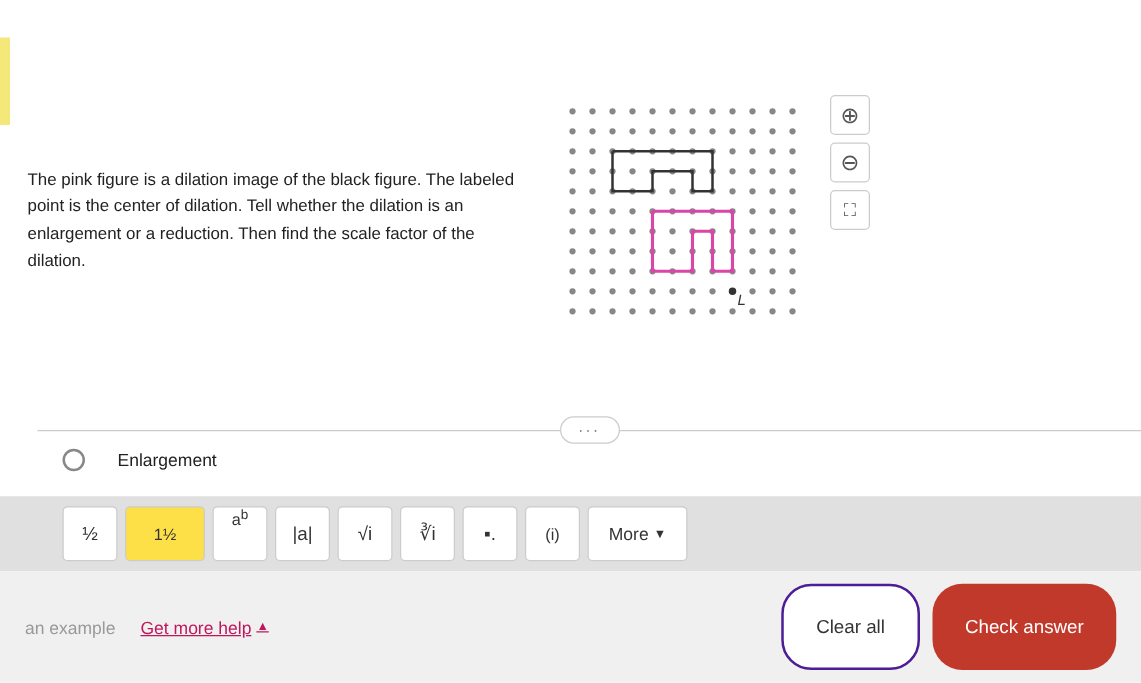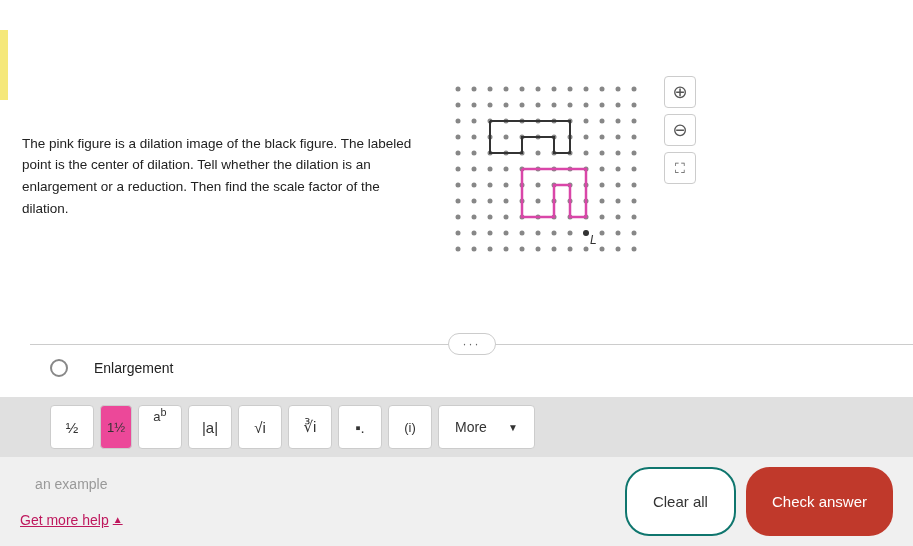--- a/index.html
+++ b/index.html
@@ -217,57 +217,57 @@
       <div style="width:18px; height:18px; border-radius:50%; border:2px solid #888; background:#fff; flex-shrink:0;"></div>
       <span style="font-size:14px; color:#222;">Enlargement</span>
     </div>
 
   </div>
 
   <div style="background:#e0e0e0; padding:8px 24px 8px 50px; display:flex; gap:6px; align-items:center;">
     <button style="width:44px; height:44px; background:#fff; border:1px solid #ccc; border-radius:4px; cursor:pointer; display:flex; align-items:center; justify-content:center; font-size:16px; color:#333;">
       <span style="font-size:15px;">½</span>
     </button>
-    <button style="width:32px; height:44px; background:#ec4899; border:1px solid #ccc; border-radius:4px; cursor:pointer; display:flex; align-items:center; justify-content:center; font-size:14px; color:#333;">
+    <button style="width:64px; height:44px; background:#fde047; border:1px solid #ccc; border-radius:4px; cursor:pointer; display:flex; align-items:center; justify-content:center; font-size:14px; color:#333;">
       <span style="font-size:13px;">1½</span>
     </button>
     <button style="width:44px; height:44px; background:#fff; border:1px solid #ccc; border-radius:4px; cursor:pointer; display:flex; align-items:flex-start; justify-content:center; font-size:14px; color:#333;">
       <span style="font-size:13px;">a<sup>b</sup></span>
     </button>
     <button style="width:44px; height:44px; background:#fff; border:1px solid #ccc; border-radius:4px; cursor:pointer; display:flex; align-items:center; justify-content:center; font-size:16px; color:#333;">
       <span style="font-size:15px;">|a|</span>
     </button>
     <button style="width:44px; height:44px; background:#fff; border:1px solid #ccc; border-radius:4px; cursor:pointer; display:flex; align-items:center; justify-content:center; font-size:16px; color:#333;">
       <span style="font-size:15px;">√i</span>
     </button>
     <button style="width:44px; height:44px; background:#fff; border:1px solid #ccc; border-radius:4px; cursor:pointer; display:flex; align-items:center; justify-content:center; font-size:16px; color:#333;">
       <span style="font-size:15px;">∛i</span>
     </button>
     <button style="width:44px; height:44px; background:#fff; border:1px solid #ccc; border-radius:4px; cursor:pointer; display:flex; align-items:center; justify-content:center; font-size:16px; color:#333;">
       <span style="font-size:15px;">▪.</span>
     </button>
     <button style="width:44px; height:44px; background:#fff; border:1px solid #ccc; border-radius:4px; cursor:pointer; display:flex; align-items:center; justify-content:center; font-size:14px; color:#333;">
       <span style="font-size:13px;">(i)</span>
     </button>
-    <button style="height:44px; padding:0 16px; background:#fff; border:1px solid #ccc; border-radius:4px; cursor:pointer; display:flex; align-items:center; justify-content:center; font-size:14px; color:#333; gap:21px;">
+    <button style="height:44px; padding:0 16px; background:#fff; border:1px solid #ccc; border-radius:4px; cursor:pointer; display:flex; align-items:center; justify-content:center; font-size:14px; color:#333; gap:4px;">
       <span>More</span>
       <span style="font-size:10px;">▼</span>
     </button>
   </div>
 
   <div style="background:#f0f0f0; padding:10px 20px; display:flex; align-items:center; justify-content:space-between;">
-    <div style="display:flex; align-items:center; gap:20px;flex-direction:column;">
+    <div style="display:flex; align-items:center; gap:20px;">
       <span style="font-size:14px; color:#999;">an example</span>
       <button style="font-size:14px; color:#be185d; cursor:pointer; background:none; border:none; display:flex; align-items:center; gap:4px;text-decoration:underline;">
         <span>Get more help</span>
         <span style="font-size:10px;">▲</span>
       </button>
     </div>
     <div style="display:flex; gap:10px;">
-      <button style="padding:24px 26px; border:2px solid #0f766e; border-radius:24px; background:#fff; font-size:15px; color:#333; cursor:pointer;">
+      <button style="padding:24px 26px; border:2px solid #4c1d95; border-radius:24px; background:#fff; font-size:15px; color:#333; cursor:pointer;">
         <span>Clear all</span>
       </button>
       <button style="padding:9px 26px; border-radius:24px; background:#c0392b; border:none; font-size:15px; color:#fff; cursor:pointer;">
         <span>Check answer</span>
       </button>
     </div>
   </div>
 
 </div>
 

